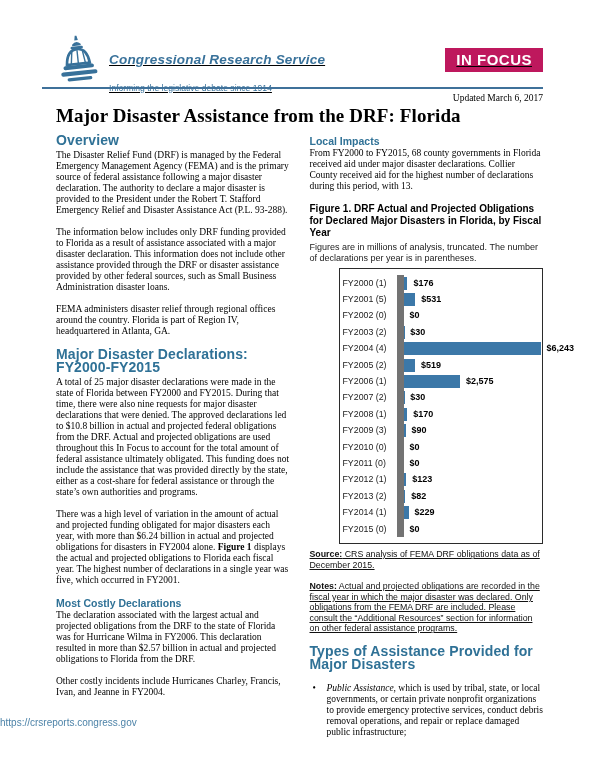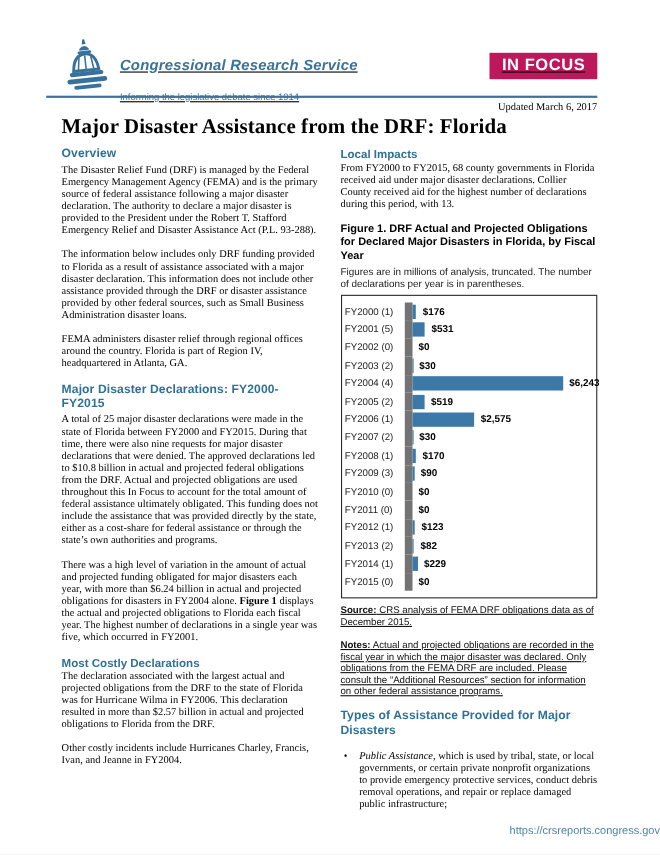--- a/index.html
+++ b/index.html
@@ -18,51 +18,51 @@
   .badge{background:#be185d;color:#fff;font-family:"Liberation Sans",sans-serif;font-weight:bold;
          font-size:15px;letter-spacing:.5px;padding:3px 11px 4px;margin-top:12px;}
   .rule{border:0;border-top:2px solid #3f719a;margin:0;position:absolute;left:42px;right:57px;top:87px;}
   .updated{text-align:right;font-size:9.5px;margin-top:41px;position:relative;}
   .doc-title{font-size:19px;font-weight:bold;margin:2px 0 0;letter-spacing:.1px;}
 
   
   .columns{display:flex;gap:20px;margin-top:7px;}
   .col{width:233.5px;font-size:9.5px;line-height:11px;}
   .col p{margin:0 0 11px;}
-  h2{font-family:"Liberation Sans",sans-serif;font-size:11px;line-height:13.5px;
+  h2{font-family:"Liberation Sans",sans-serif;font-size:14px;line-height:13.5px;
      color:#2f7196;margin:0 0 2px;letter-spacing:.1px;}
   h2.later{margin-top:8px;}
   h3{font-family:"Liberation Sans",sans-serif;font-size:10.5px;line-height:12px;
      color:#2f7196;margin:6px 0 1px;}
 
   
   .fig-title{font-family:"Liberation Sans",sans-serif;font-weight:bold;font-size:10px;
              line-height:12px;margin:0 0 3px;}
   .fig-caption{font-family:"Liberation Sans",sans-serif;font-size:9px;line-height:10.5px;
                color:#222;margin:0 0 5px;}
-  .chart{border:1px solid #2b2b2b;padding:6px 2px 6px 3px;margin-bottom:5px;}
+  .chart{border:1px solid #2b2b2b;padding:6px 2px 6px 3px;margin-bottom:5px;margin-left:29px;}
   .chart-row{display:flex;align-items:center;height:16.4px;}
   .cat-label{font-family:"Liberation Sans",sans-serif;font-size:8.8px;color:#1a1a1a;
              width:54px;flex-shrink:0;}
   .bar-area{display:flex;align-items:center;border-left:7px solid #737373;height:16.4px;flex:1;}
   .bar{height:13px;background:#3c78a8;flex-shrink:0;}
   .val-label{font-family:"Liberation Sans",sans-serif;font-weight:bold;font-size:9px;
              margin-left:6px;white-space:nowrap;}
   .fig-note{font-family:"Liberation Sans",sans-serif;font-size:8.8px;line-height:10.5px;
             color:#111;margin:0 0 3px;text-decoration:underline;}
   .fig-note b{font-weight:bold;}
 
   
   .bullet{display:flex;margin-top:11px;}
   .bullet .dot{width:14px;flex-shrink:0;padding-left:3px;}
   .italic{font-style:italic;}
   b.inline{font-weight:bold;}
 
   
-  .footer{position:absolute;left:0;right:0;top:745px;text-align:right;}
+  .footer{position:absolute;left:0;right:0;top:712px;text-align:left;}
   .footer a{font-family:"Liberation Sans",sans-serif;font-size:10px;color:#4d83a8;text-decoration:none;}
 </style>
 </head>
 <body>
 
 <div class="page">
   <div class="content">
 
     <div class="header">
       <div class="brand">

